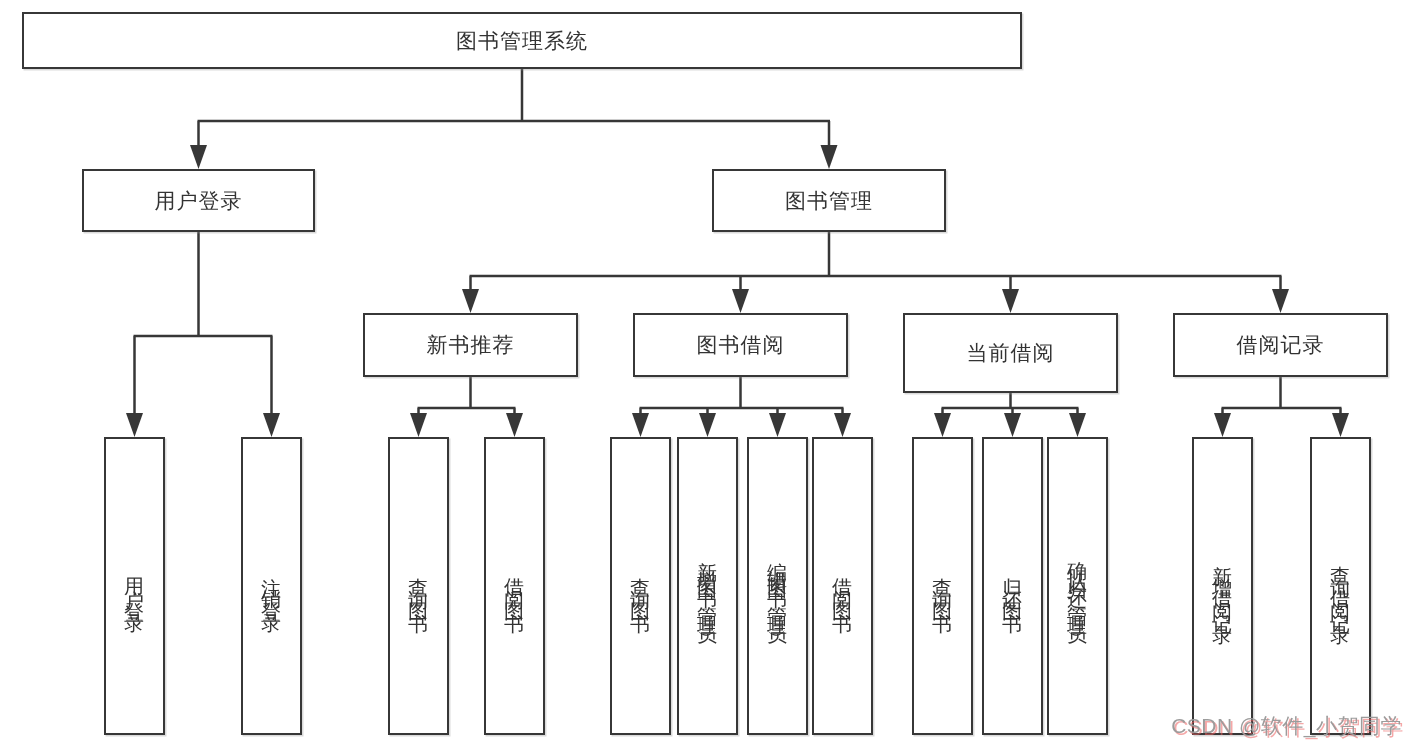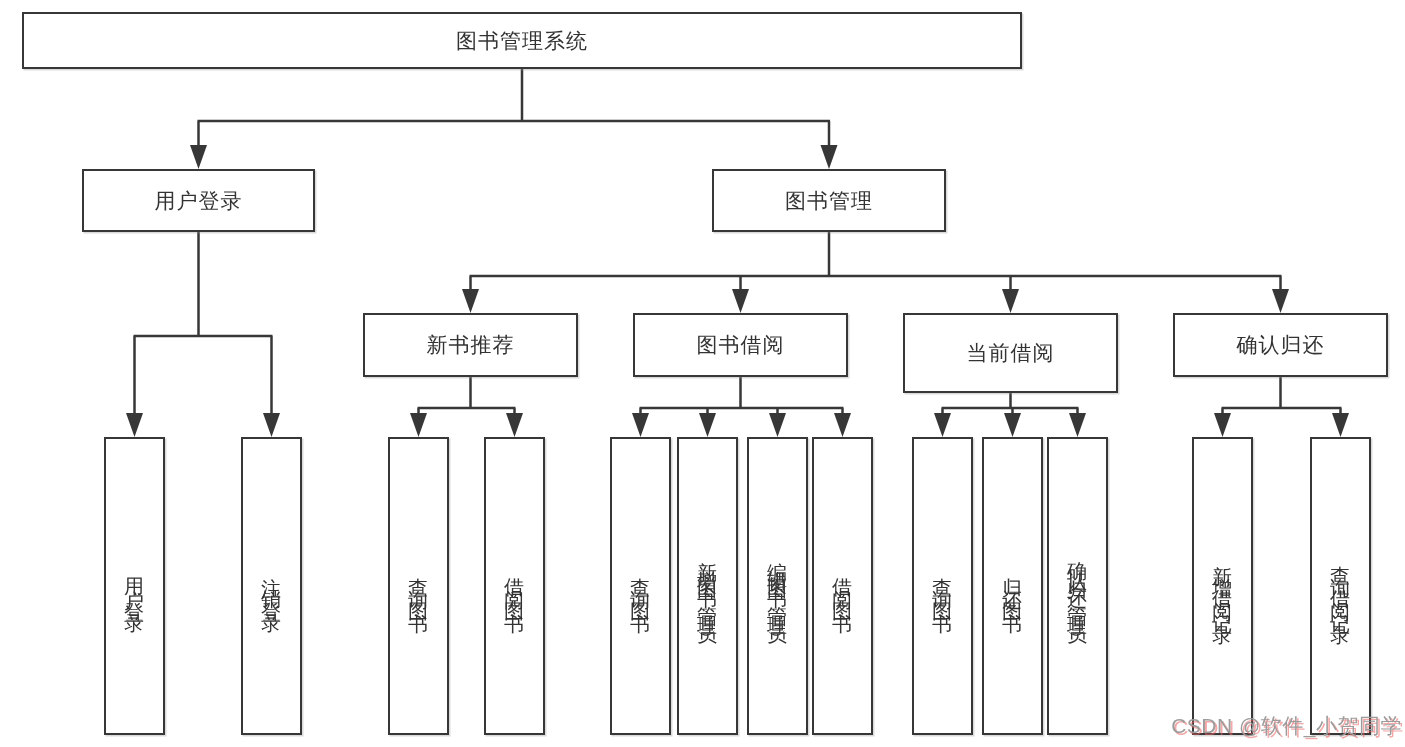--- a/index.html
+++ b/index.html
@@ -105,21 +105,21 @@
   <div class="box h" style="left:633px; top:313px; width:215px; height:64px;">
     <span>图书借阅</span>
   </div>
   <div class="box h" style="left:363px; top:313px; width:215px; height:64px;">
     <span>新书推荐</span>
   </div>
   <div class="box h" style="left:903px; top:313px; width:215px; height:80px;">
     <span>当前借阅</span>
   </div>
   <div class="box h" style="left:1173px; top:313px; width:215px; height:64px;">
-    <span>确认归还</span>
+    <span>借阅记录</span>
   </div>
 
   <div class="box v" style="left:104px; top:437px; width:61px; height:298px;">
     <span>用户登录</span>
   </div>
   <div class="box v" style="left:241px; top:437px; width:61px; height:298px;">
     <span>注销登录</span>
   </div>
 
   <div class="box v" style="left:388px; top:437px; width:61px; height:298px;">

